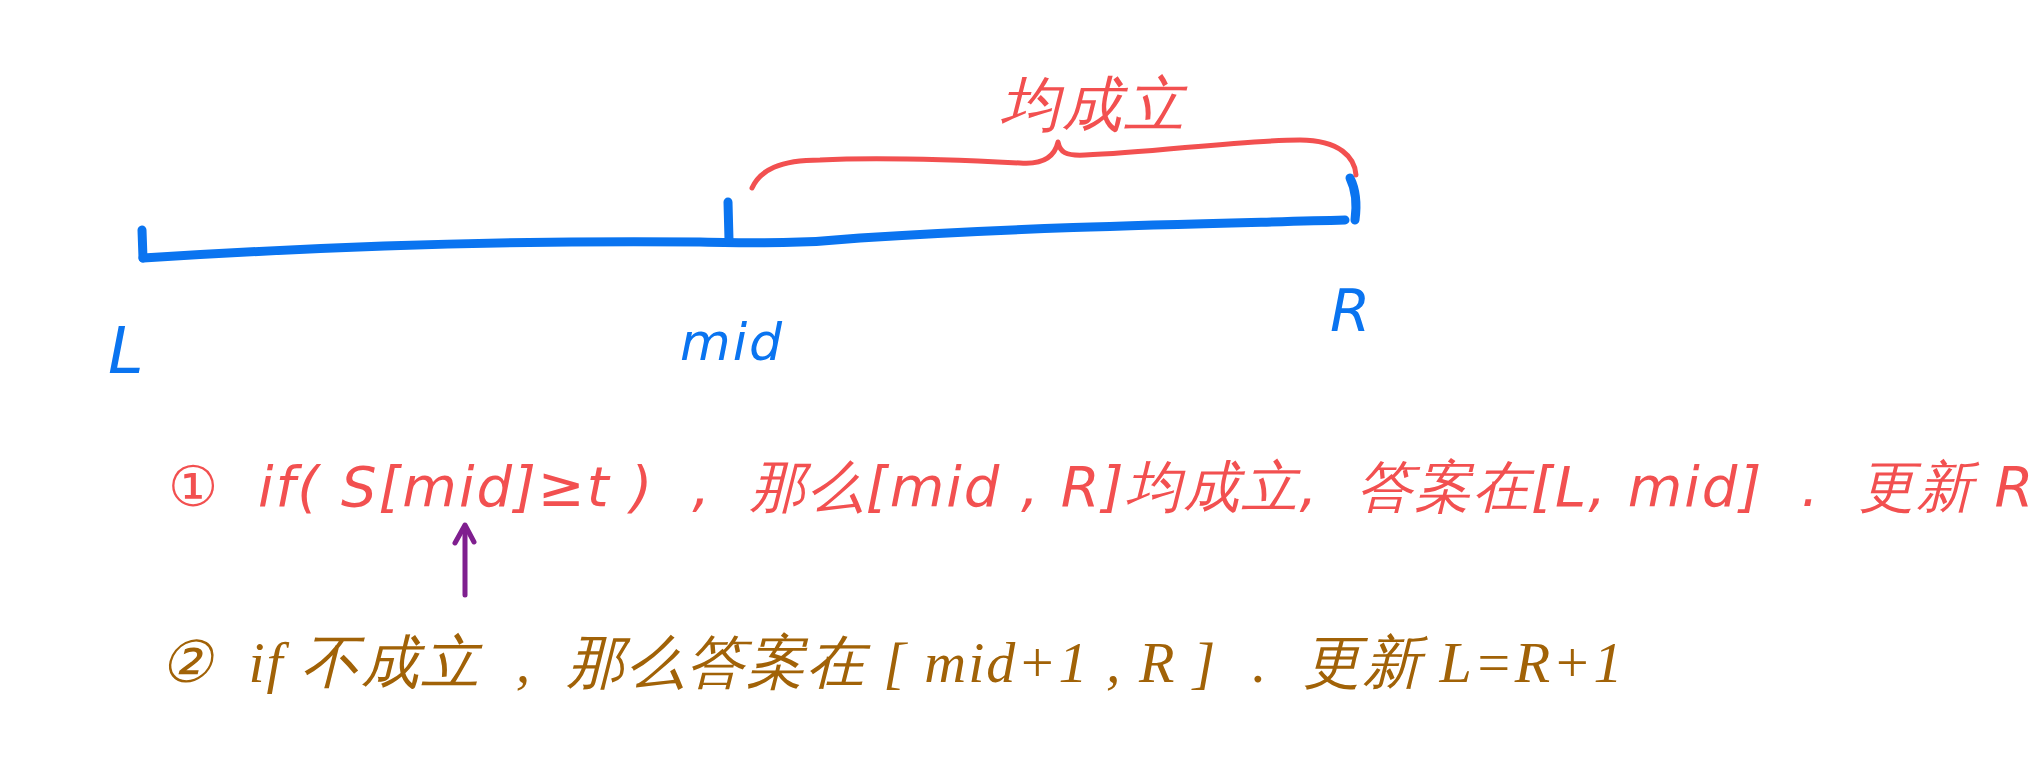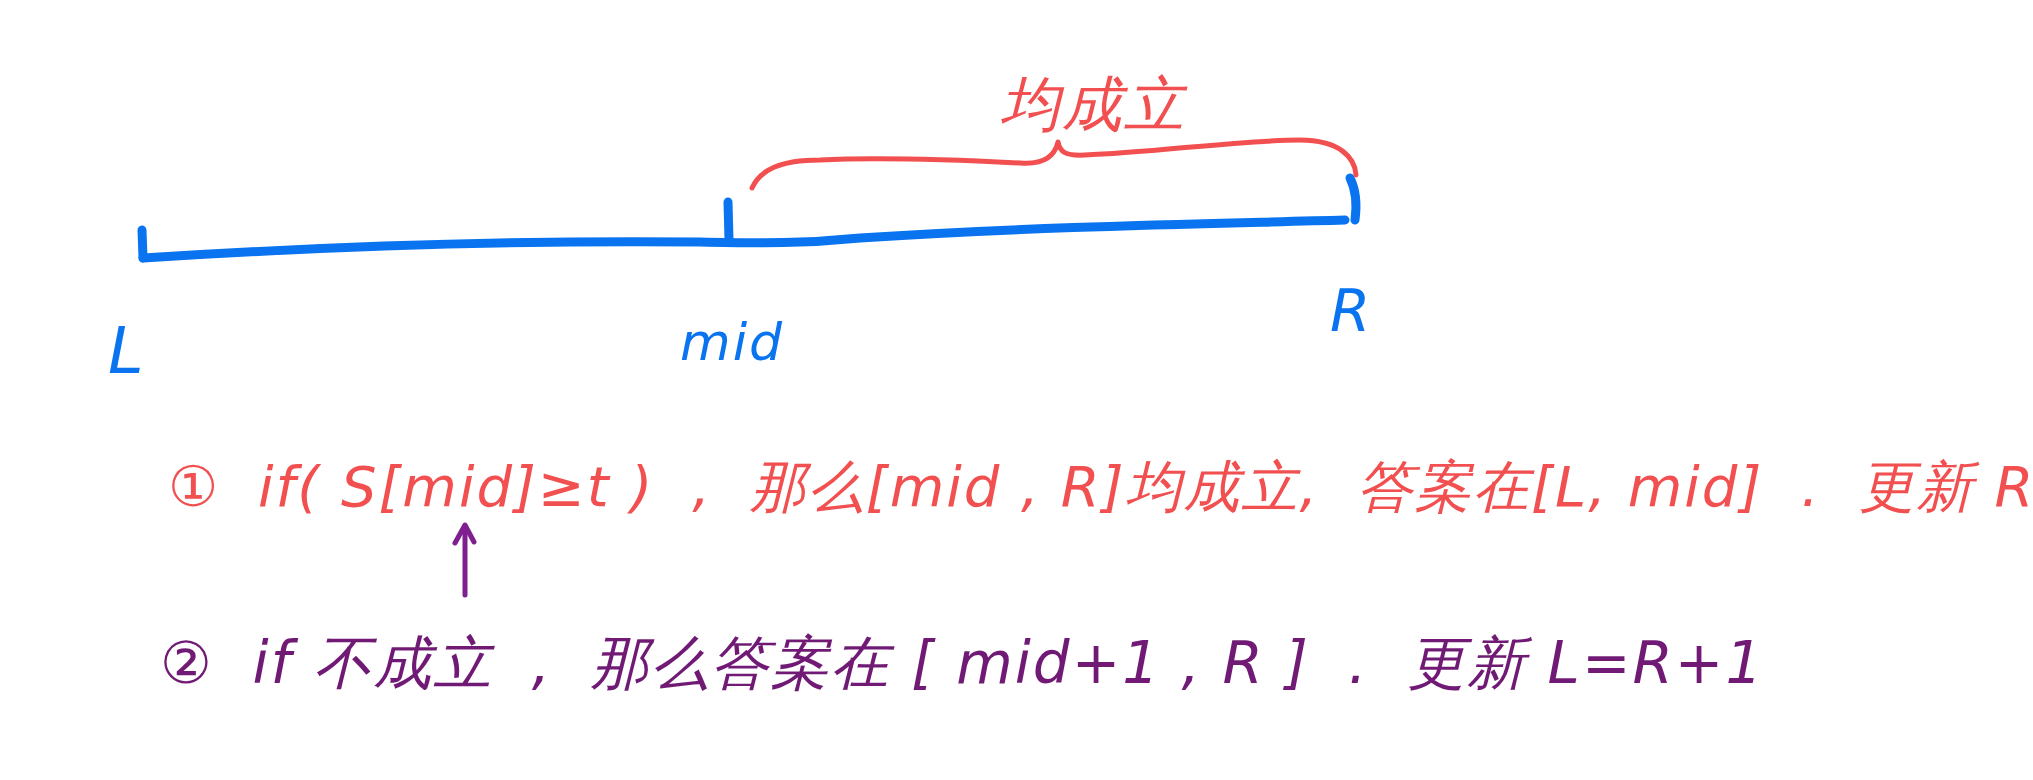--- a/index.html
+++ b/index.html
@@ -24,21 +24,21 @@
       position: absolute;
       white-space: nowrap;
       font-family: "DejaVu Sans", sans-serif;
       font-style: italic;
       letter-spacing: 2px;
       line-height: 1;
       margin-top: 34px;
     }
     .blue { color: #0a74f0; }
     .red { color: #f25050; }
-    .purple { color: #701a75; }
+    .purple { color: #a16207; font-family: Liberation Serif, serif; }
 
     .lbl-L { left: 108px; top: 285px; font-size: 64px; }
     .lbl-mid { left: 680px; top: 282px; font-size: 52px; }
     .lbl-R { left: 1330px; top: 248px; font-size: 58px; }
     .lbl-brace { left: 1000px; top: 40px; font-size: 60px; }
 
     .line1 {
       left: 168px;
       top: 425px;
       font-size: 56px;

